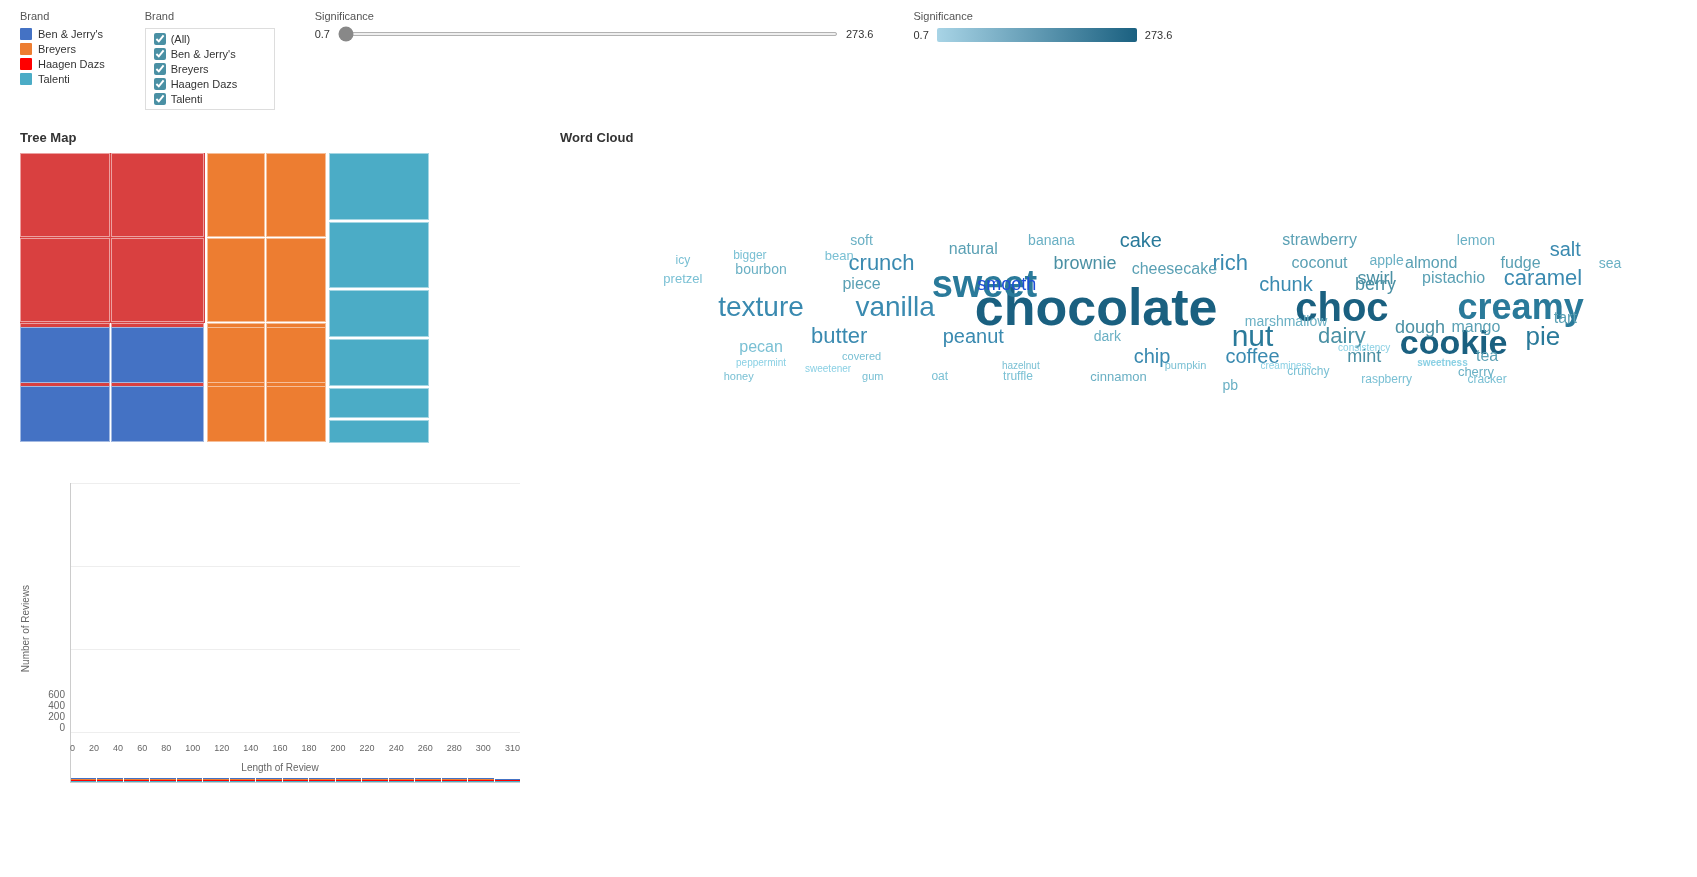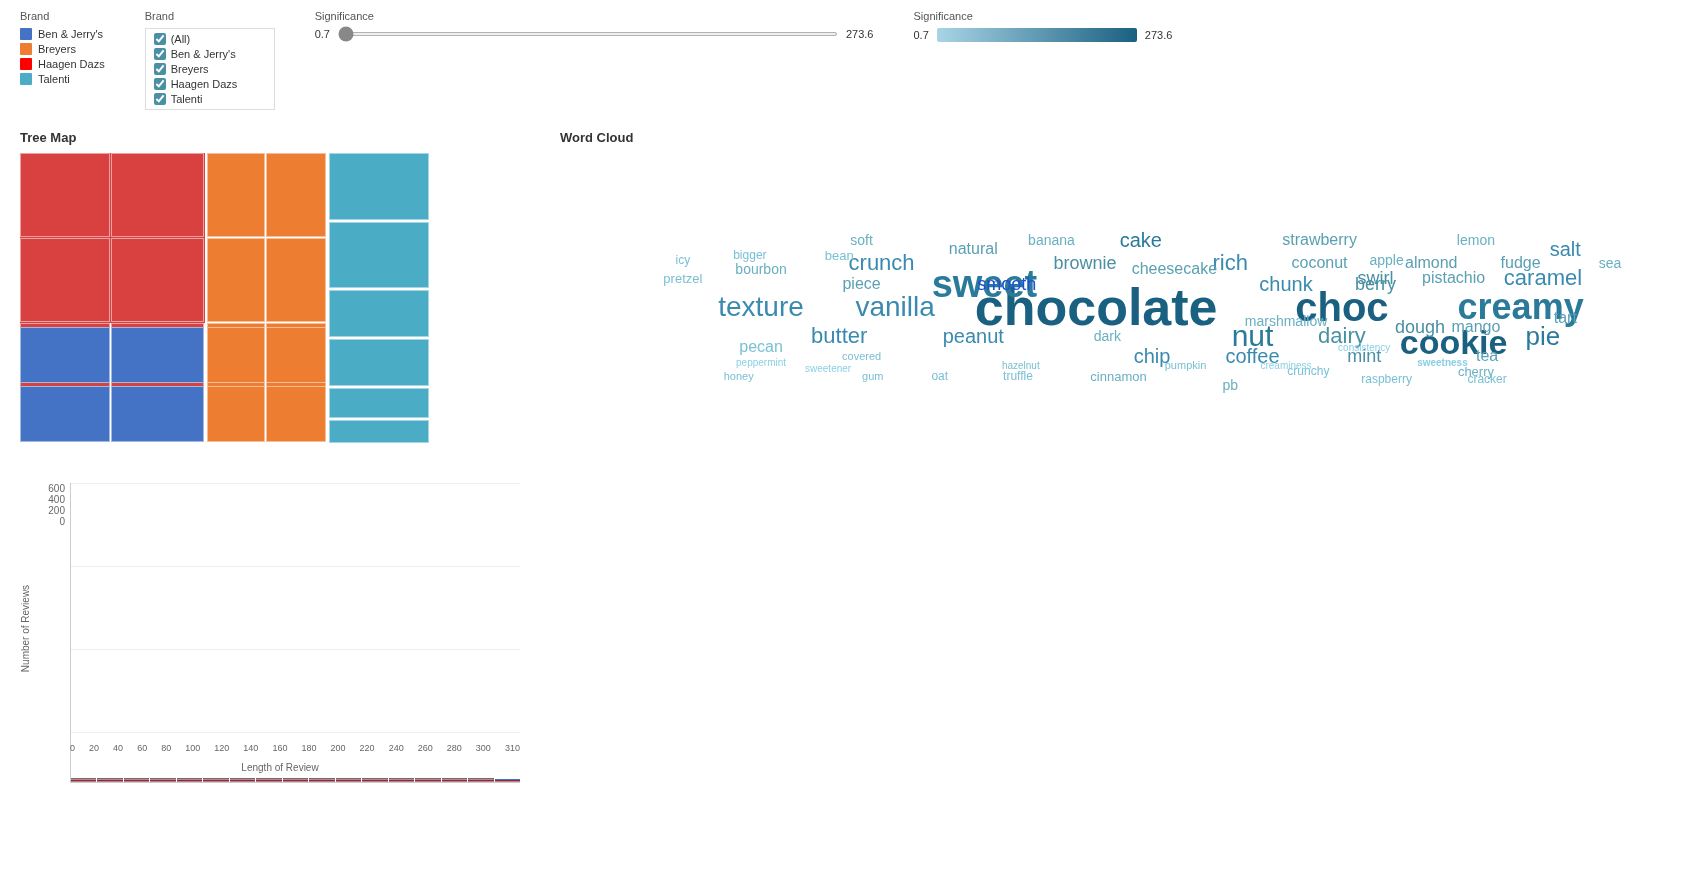--- a/index.html
+++ b/index.html
@@ -80,21 +80,21 @@
     .histogram-container { position: relative; width: 100%; height: 300px; }
     
     .hist-chart {
       position: absolute;
       left: 50px;
       top: 10px;
       right: 20px;
       bottom: 40px;
     }
     
-    .y-axis { position: absolute; left: 0; top: 10px; bottom: 40px; width: 50px; display: flex; flex-direction: column; justify-content: flex-start; align-items: flex-end; padding-right: 5px; }
+    .y-axis { position: absolute; left: 0; top: 10px; bottom: 40px; width: 50px; display: flex; flex-direction: column; justify-content: flex-end; align-items: flex-end; padding-right: 5px; }
     .y-label { font-size: 10px; color: #666; }
     
     .x-axis { position: absolute; bottom: 0; left: 50px; right: 20px; display: flex; justify-content: space-between; }
     
     .grid-lines {
       position: absolute;
       left: 50px;
       top: 10px;
       right: 20px;
       bottom: 40px;

